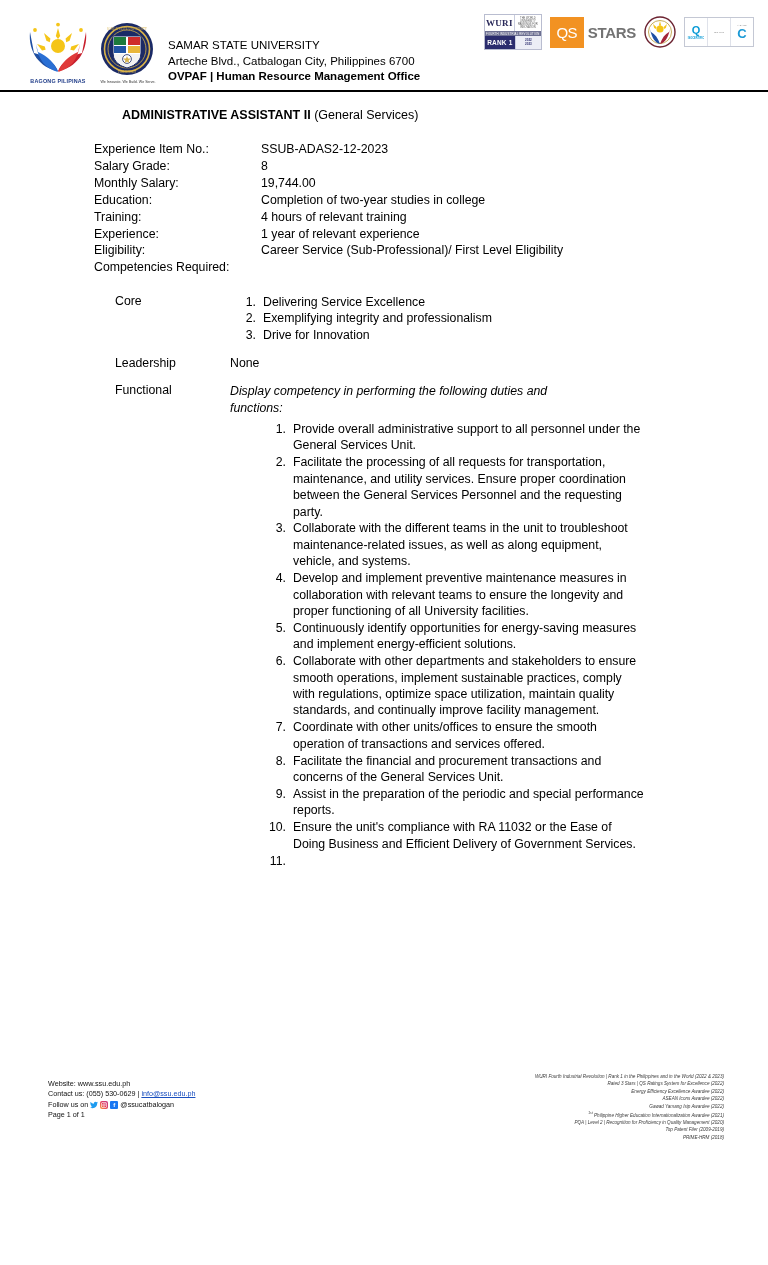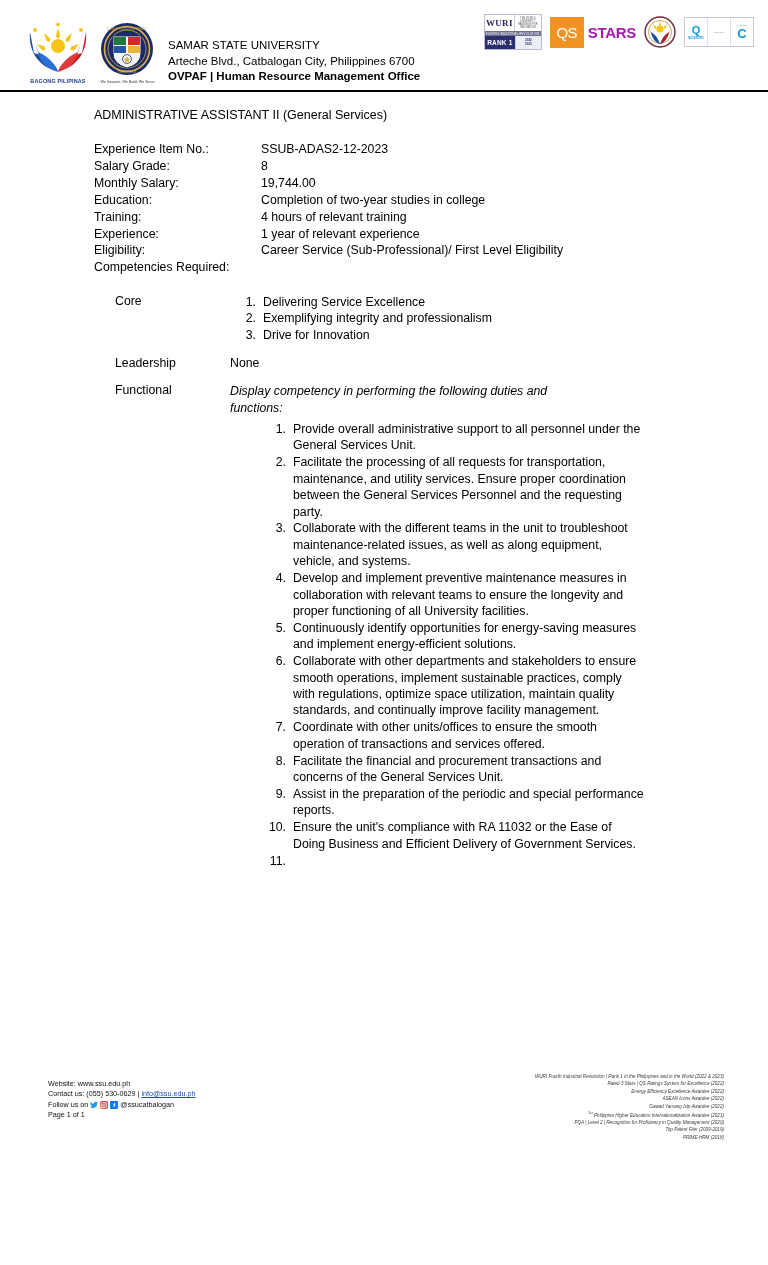--- a/index.html
+++ b/index.html
@@ -116,21 +116,21 @@
   .acc-qs {
     display:flex; align-items:center; gap:4px;
   }
   .qs-box {
     width: 34px; height: 31px; background:#f29222;
     color:#fff; font-weight:normal; font-size:15px;
     display:flex; align-items:center; justify-content:center;
     letter-spacing:-0.5px;
   }
   .qs-stars {
-    font-size: 15px; font-weight: bold; color:#a21caf; letter-spacing:-0.3px;
+    font-size: 15px; font-weight: bold; color:#737373; letter-spacing:-0.3px;
   }
   .acc-seal {
     width: 32px; height: 32px; position: relative;
   }
   .acc-iso {
     width: 68px; height: 28px; border:1px solid #c4c8d4;
     display:flex; background:#fff;
   }
   .iso-cell {
     flex:1; display:flex; flex-direction:column;
@@ -150,21 +150,21 @@
     height: 2px;
     background: #000;
   }
 
   
   .doc-title {
     position: absolute;
     left: 94px; top: 108px;
     font-size: 12.5px;
   }
-  .doc-title b { font-weight: normal; }
+  .doc-title b { font-weight: bold; margin-left: 28px; }
   .doc-title span.sub { font-weight: normal; }
 
   .fields {
     position: absolute;
     left: 94px; top: 141px;
     width: 580px;
   }
   .field-row {
     display: flex;
     font-size: 12.3px;

